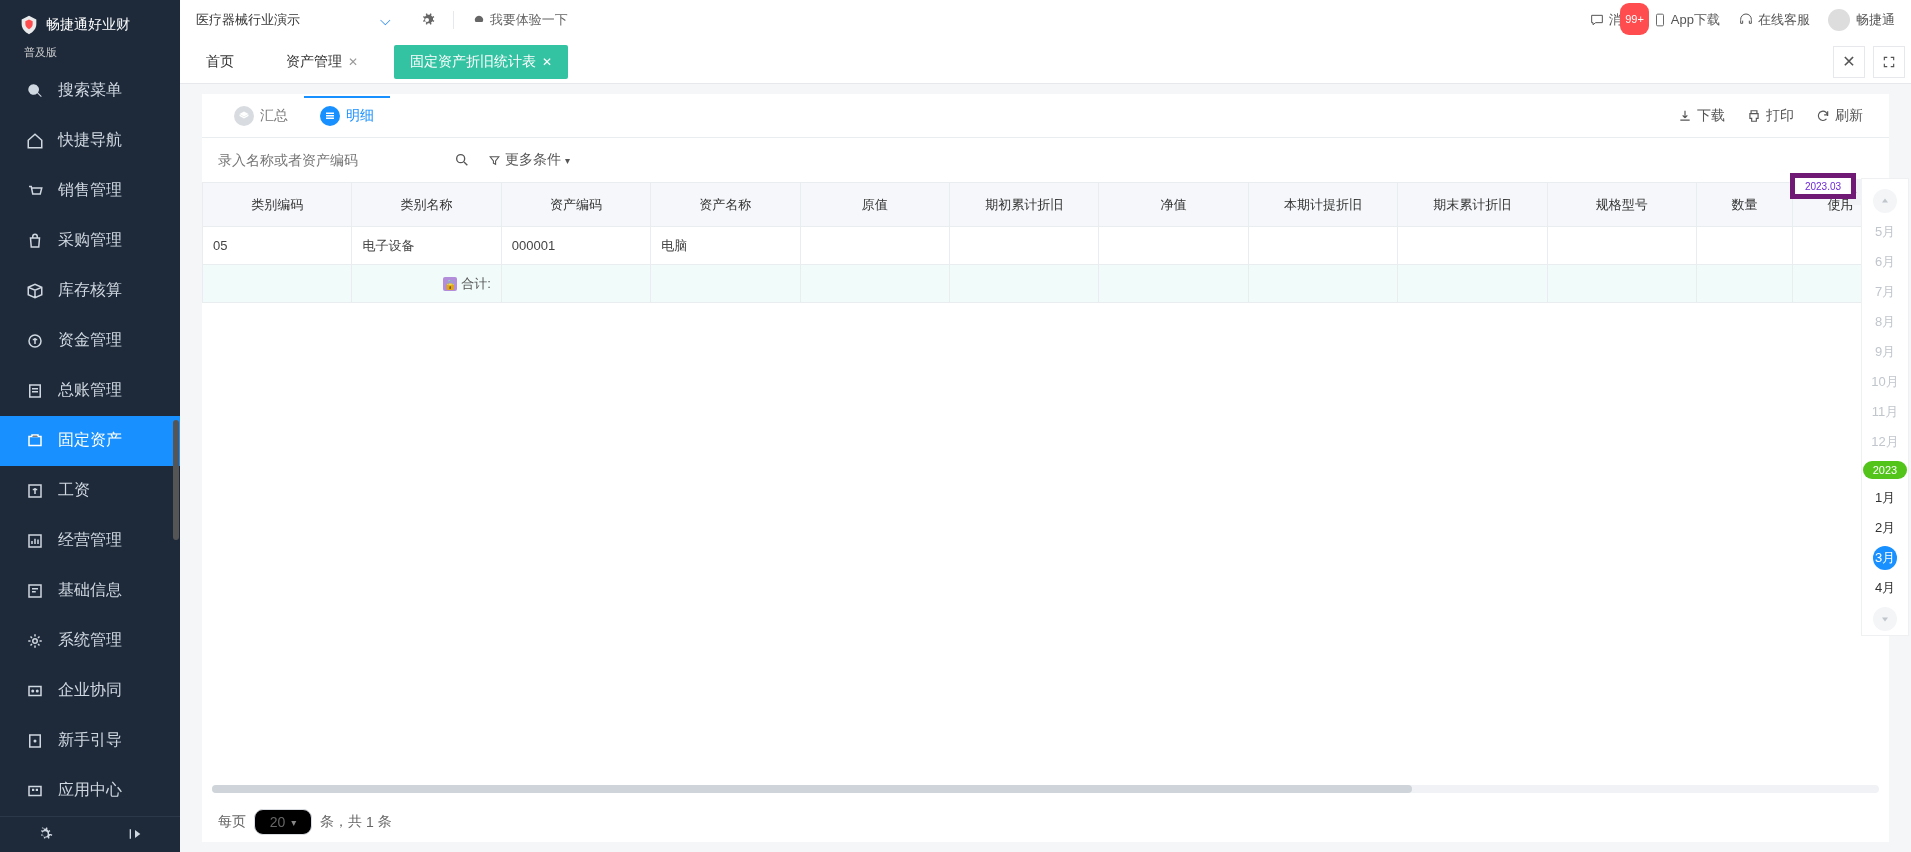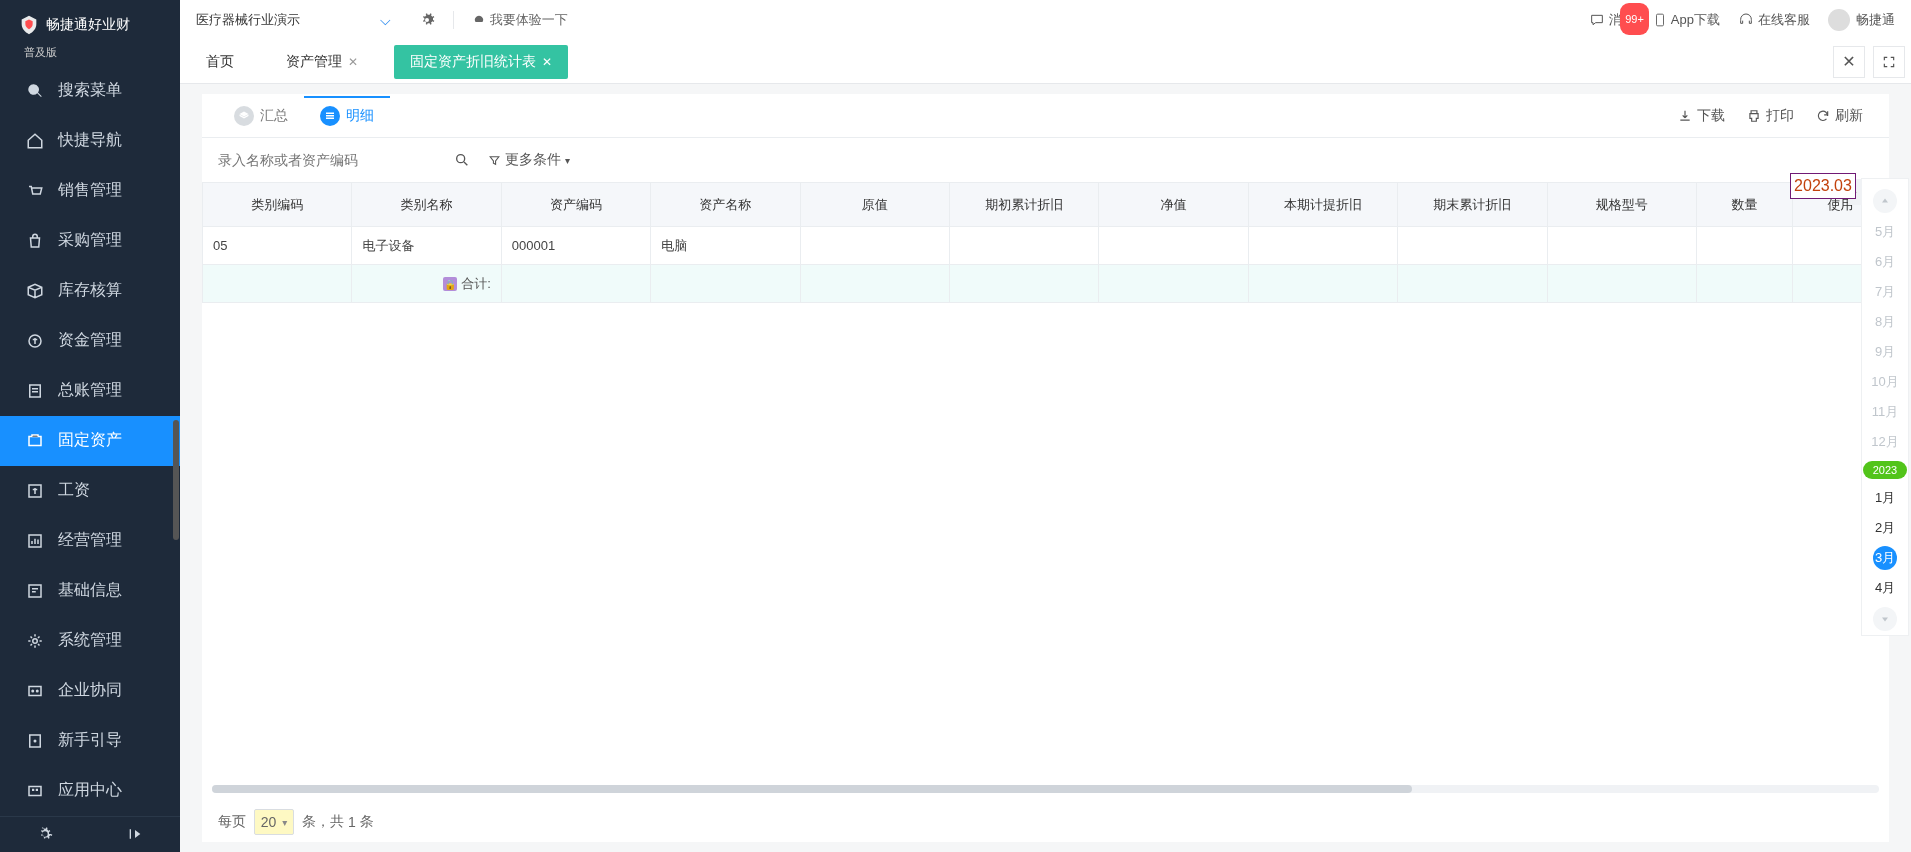--- a/index.html
+++ b/index.html
@@ -64,26 +64,26 @@
 thead th { height:44px; background:#f5f7fa; border:1px solid #eaedf0; text-align:center; font-weight:400; color:#333; padding:0 6px;}
 tbody td { height:38px; border:1px solid #eaedf0; text-align:left; padding:0 10px; color:#444;}
 tbody tr.total td { background:#f0fbfa; color:#555;}
 .lock-ic { display:inline-flex; width:14px;height:14px; background:#b38dd9; border-radius:2px; margin-right:4px; align-items:center;justify-content:center;color:#fff;font-size:10px;}
 
 .hscroll { height:14px; background:transparent; position:relative; margin:0 10px 6px 10px;}
 .hscroll-track { position:absolute; left:0; right:0; top:3px; height:8px; background:#f0f2f5; border-radius:4px;}
 .hscroll-thumb { position:absolute; left:0; width:72%; top:3px; height:8px; background:#cfd4da; border-radius:4px;}
 
 .pager { height:40px; display:flex; align-items:center; padding-left:16px; font-size:14px; color:#666;}
-.pagesize { width:40px; height:26px; border:1px solid #d9dde1; border-radius:2px; margin:0 8px; display:flex; align-items:center; justify-content:center; background:#fef9c3;}
+.pagesize { width:58px; height:26px; border:1px solid #d9dde1; border-radius:9px; margin:0 8px; display:flex; align-items:center; justify-content:center; background:#000000;}
 .pagesize .caret { margin-left:6px; font-size:10px; color:#888;}
 
 
 .timeline { position:absolute; right:2px; top:94px; width:48px; background:#fff; border:1px solid #eef0f2; padding-top:6px;}
-.current-period { position:absolute; right:52px; top:-6px; width:66px; height:26px; background:#fff; border:1px solid #701a75; display:flex; align-items:center; justify-content:center; font-size:16px; color:#c2410c;}
+.current-period { position:absolute; right:52px; top:-6px; width:66px; height:26px; background:#fff; border:5px solid #701a75; display:flex; align-items:center; justify-content:center; font-size:10px; color:#6d28d9;}
 .t-arrow { width:24px; height:24px; border-radius:50%; background:#f3f5f7; color:#c0c6cc; display:flex; align-items:center; justify-content:center; margin:4px auto;}
 .t-month { height:30px; display:flex; align-items:center; justify-content:center; font-size:13px; color:#c0c6cc;}
 .t-month.dark { color:#333; }
 .t-month.sel span{ background:#1890ff; color:#fff; border-radius:50%; width:24px; height:24px; display:flex; align-items:center; justify-content:center;}
 .year-badge { width:44px; height:18px; margin:4px auto; background:#52c41a; color:#fff; font-size:11px; border-radius:9px; display:flex; align-items:center; justify-content:center;}
 .collapse-arrow { position:absolute; left:-14px; top:0; width:14px; height:26px; background:#f0f2f5; display:flex; align-items:center; justify-content:center; color:#aaa; font-size:12px;}
 
 svg { display:block; }
 </style>
 </head>

